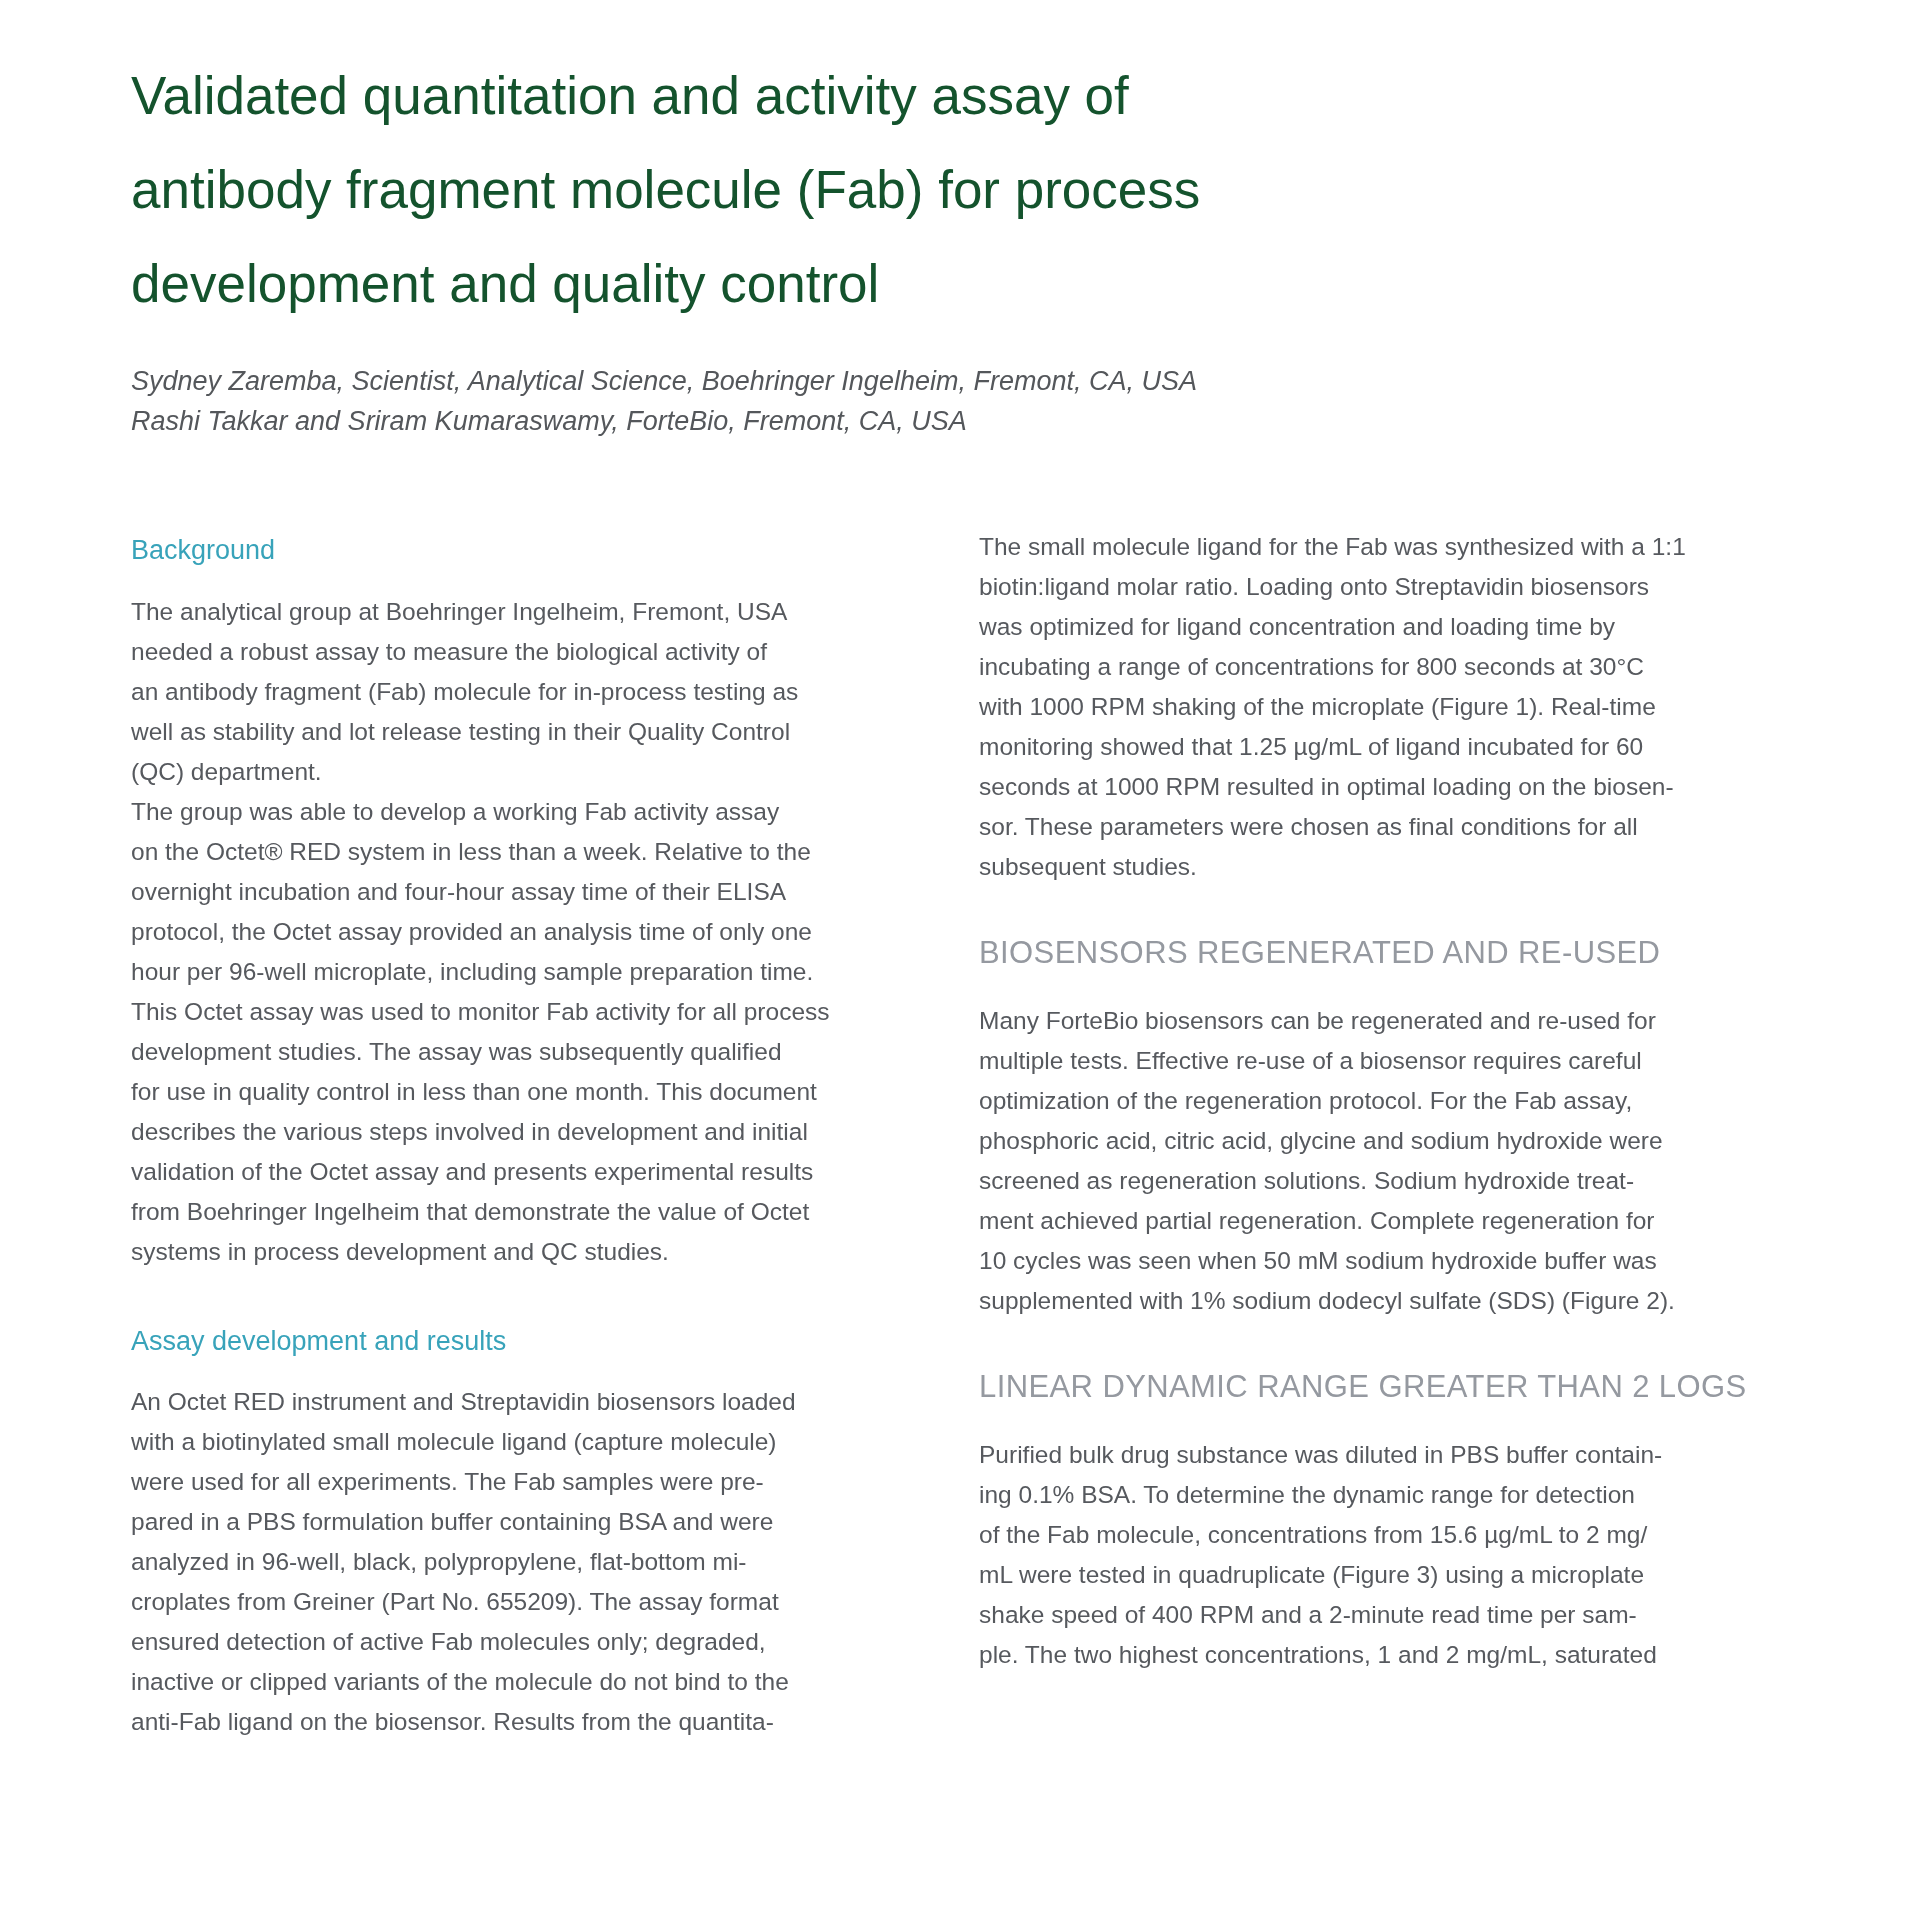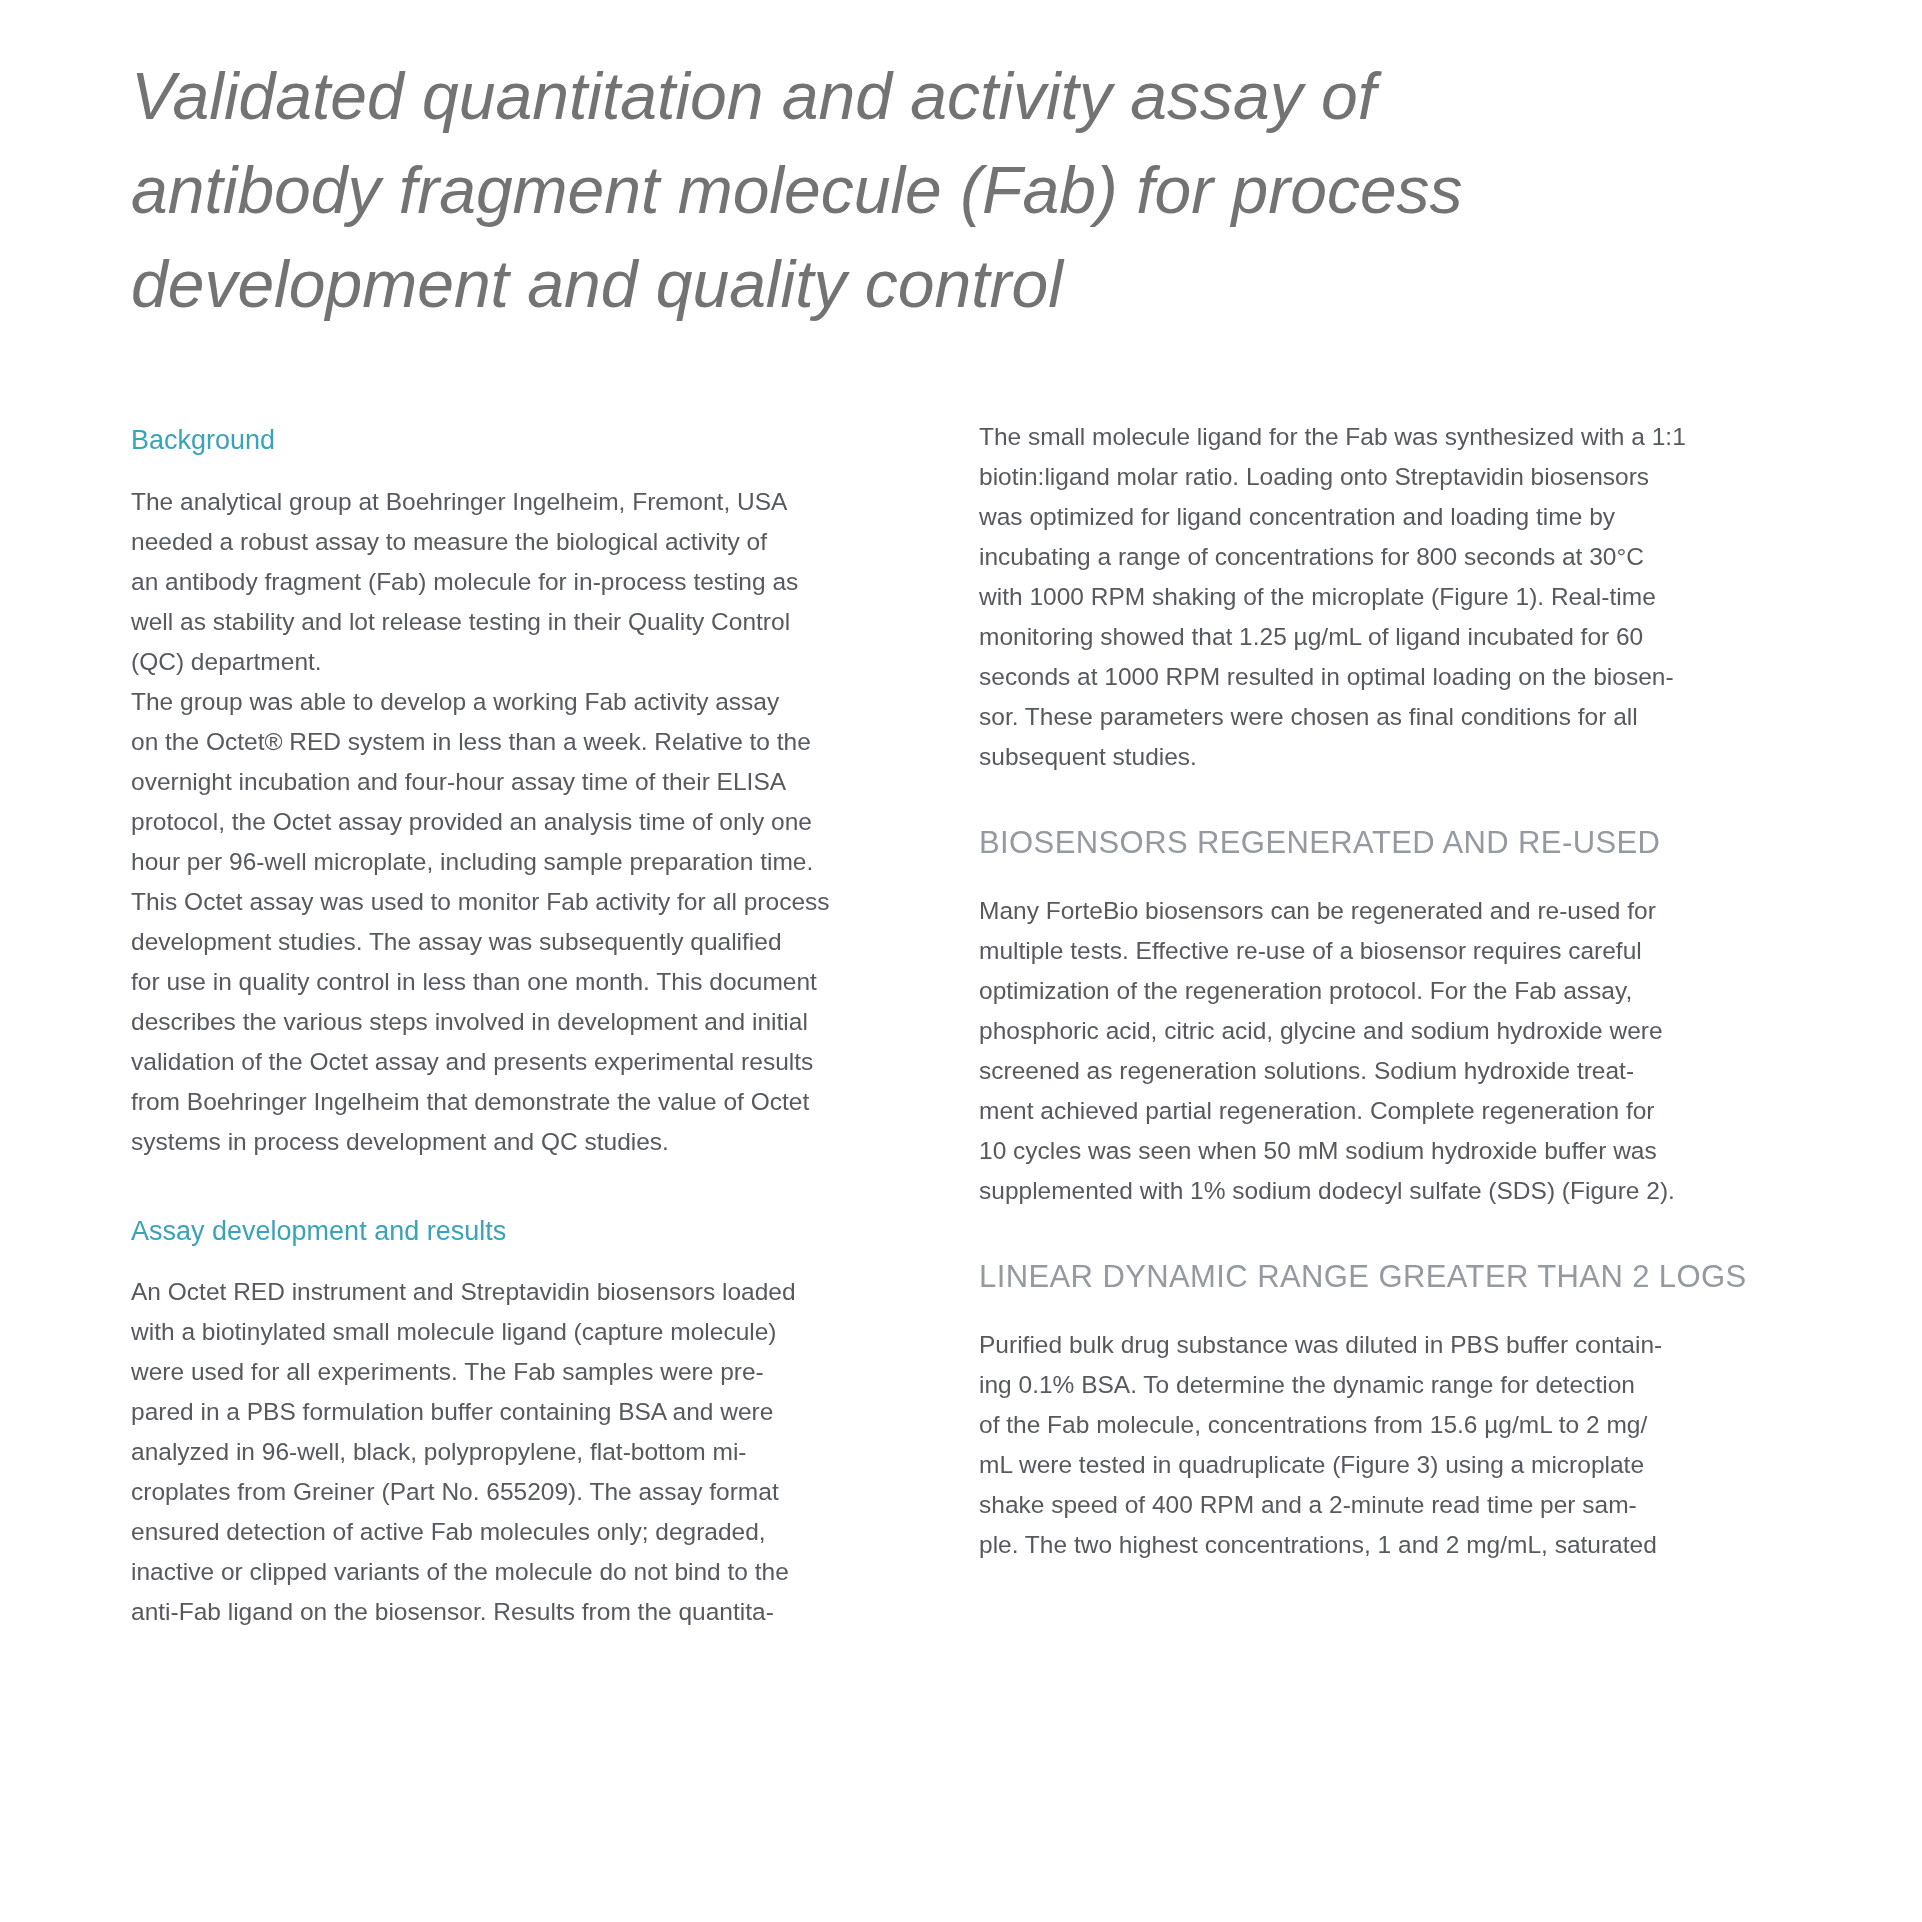--- a/index.html
+++ b/index.html
@@ -12,26 +12,25 @@
     width: 1923px;
     height: 1923px;
     box-sizing: border-box;
     padding: 0 131px;
     background: #ffffff;
     overflow: hidden;
     font-family: "Liberation Sans", sans-serif;
   }
   .title {
     margin: 49px 0 0 0;
-    font-size: 66px;
+    font-size: 53px;
     line-height: 94px;
     font-weight: 300;
-    color: #737373;
+    color: #14532d;
     white-space: pre-line;
-    font-style: italic;
   }
   .authors {
     margin-top: 30px;
     font-size: 27px;
     line-height: 40px;
     font-style: italic;
     font-weight: 400;
     color: #54575b;
     white-space: pre-line;
   }
@@ -73,20 +72,22 @@
 </style>
 </head>
 <body>
 
 <div class="page">
 
   <h1 class="title">Validated quantitation and activity assay of
 antibody fragment molecule (Fab) for process
 development and quality control</h1>
 
+  <div class="authors">Sydney Zaremba, Scientist, Analytical Science, Boehringer Ingelheim, Fremont, CA, USA
+Rashi Takkar and Sriram Kumaraswamy, ForteBio, Fremont, CA, USA</div>
 
   <div class="columns">
 
     <div class="col">
 
       <h2 class="section-heading first">Background</h2>
       <p class="body">The analytical group at Boehringer Ingelheim, Fremont, USA
 needed a robust assay to measure the biological activity of
 an antibody fragment (Fab) molecule for in-process testing as
 well as stability and lot release testing in their Quality Control

